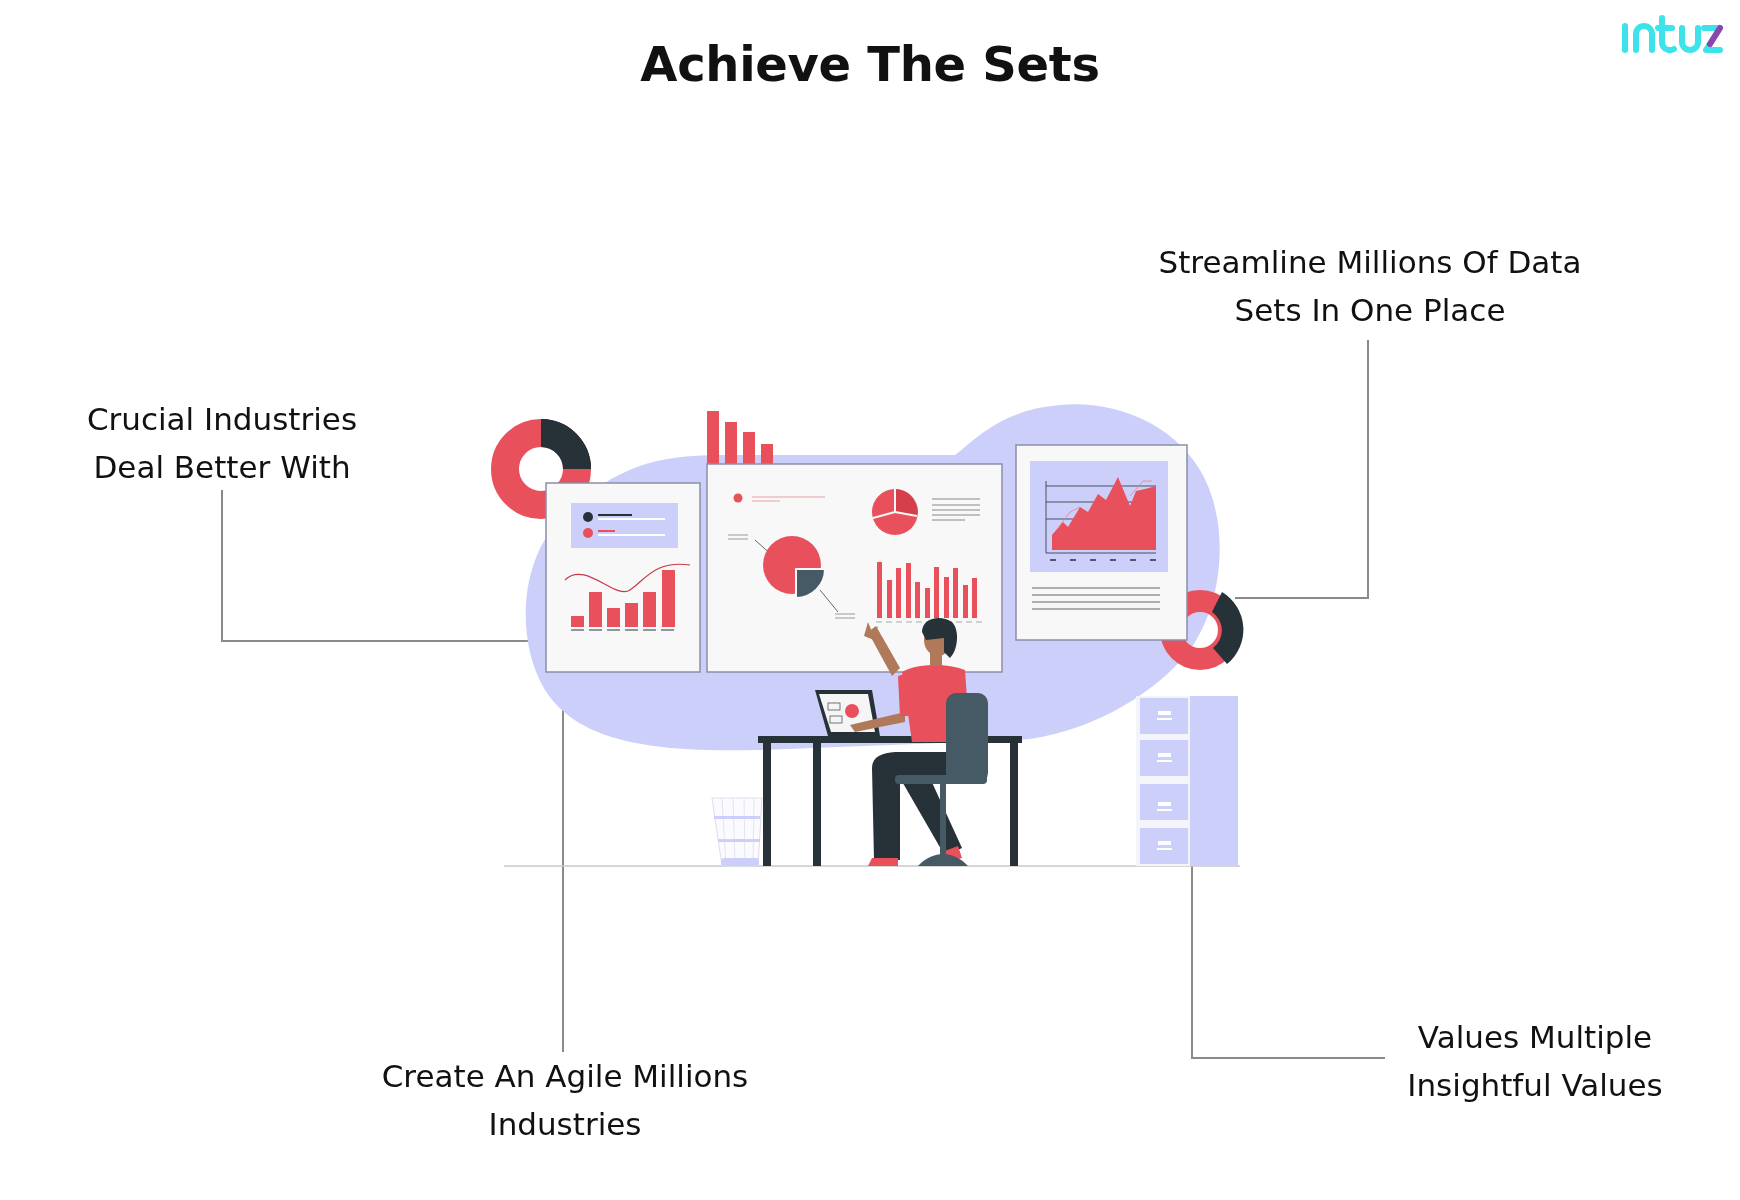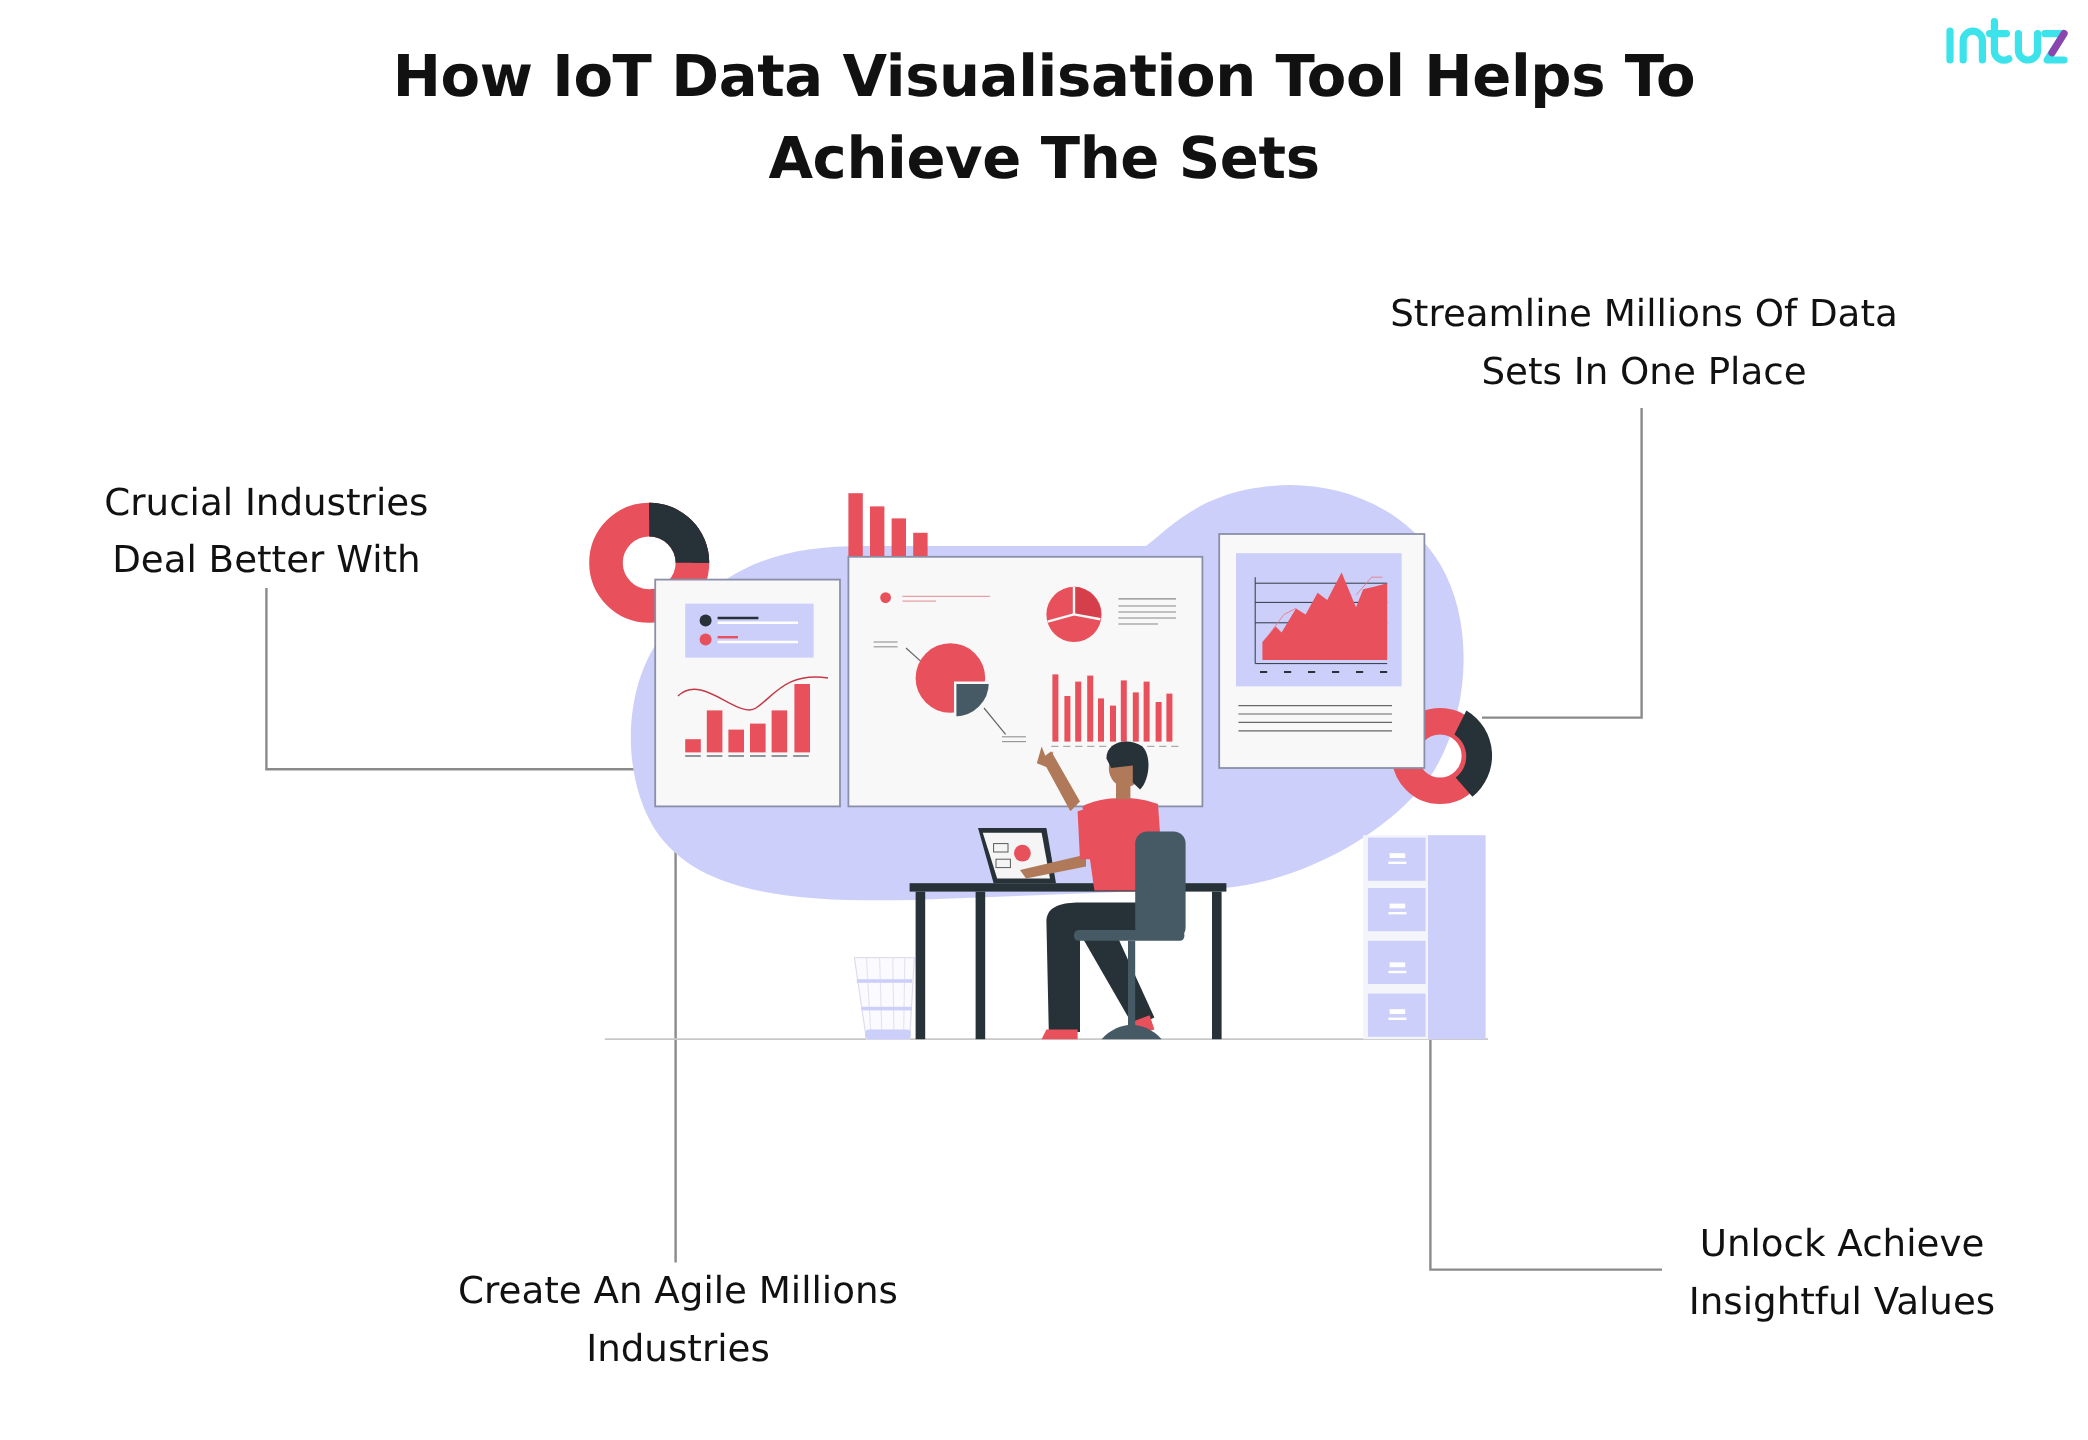--- a/index.html
+++ b/index.html
@@ -15,21 +15,20 @@
   #label-deal { left: 62px; width: 320px; top: 395px; }
   #label-stream { left: 1125px; width: 490px; top: 238px; }
   #label-create { left: 340px; width: 450px; top: 1052px; }
   #label-unlock { left: 1390px; width: 290px; top: 1013px; }
   svg.scene { position: absolute; left: 0; top: 0; }
 </style>
 </head>
 <body>
 
 <div class="title">
-  <span>How IoT Data Visualisation Tool Helps To</span>
   <span>Achieve The Sets</span>
 </div>
 
 <div class="logo">
   <svg width="104" height="46" viewBox="0 0 104 46">
     <g fill="none" stroke="#3ce3ea" stroke-width="6" stroke-linecap="round" stroke-linejoin="round">
       <line x1="5" y1="14" x2="5" y2="38"></line>
       <path d="M16 38 V22 a8 8 0 0 1 16 0 V38"></path>
       <path d="M42 6 V30 a8 8 0 0 0 12 7"></path>
       <line x1="38" y1="16" x2="52" y2="16"></line>
@@ -242,15 +241,15 @@
 </div>
 <div class="label" id="label-stream">
   <span>Streamline Millions Of Data</span>
   <span>Sets In One Place</span>
 </div>
 <div class="label" id="label-create">
   <span>Create An Agile Millions</span>
   <span>Industries</span>
 </div>
 <div class="label" id="label-unlock">
-  <span>Unlock Achieve</span>
+  <span>Values Multiple</span>
   <span>Insightful Values</span>
 </div>
 
 </body></html>

